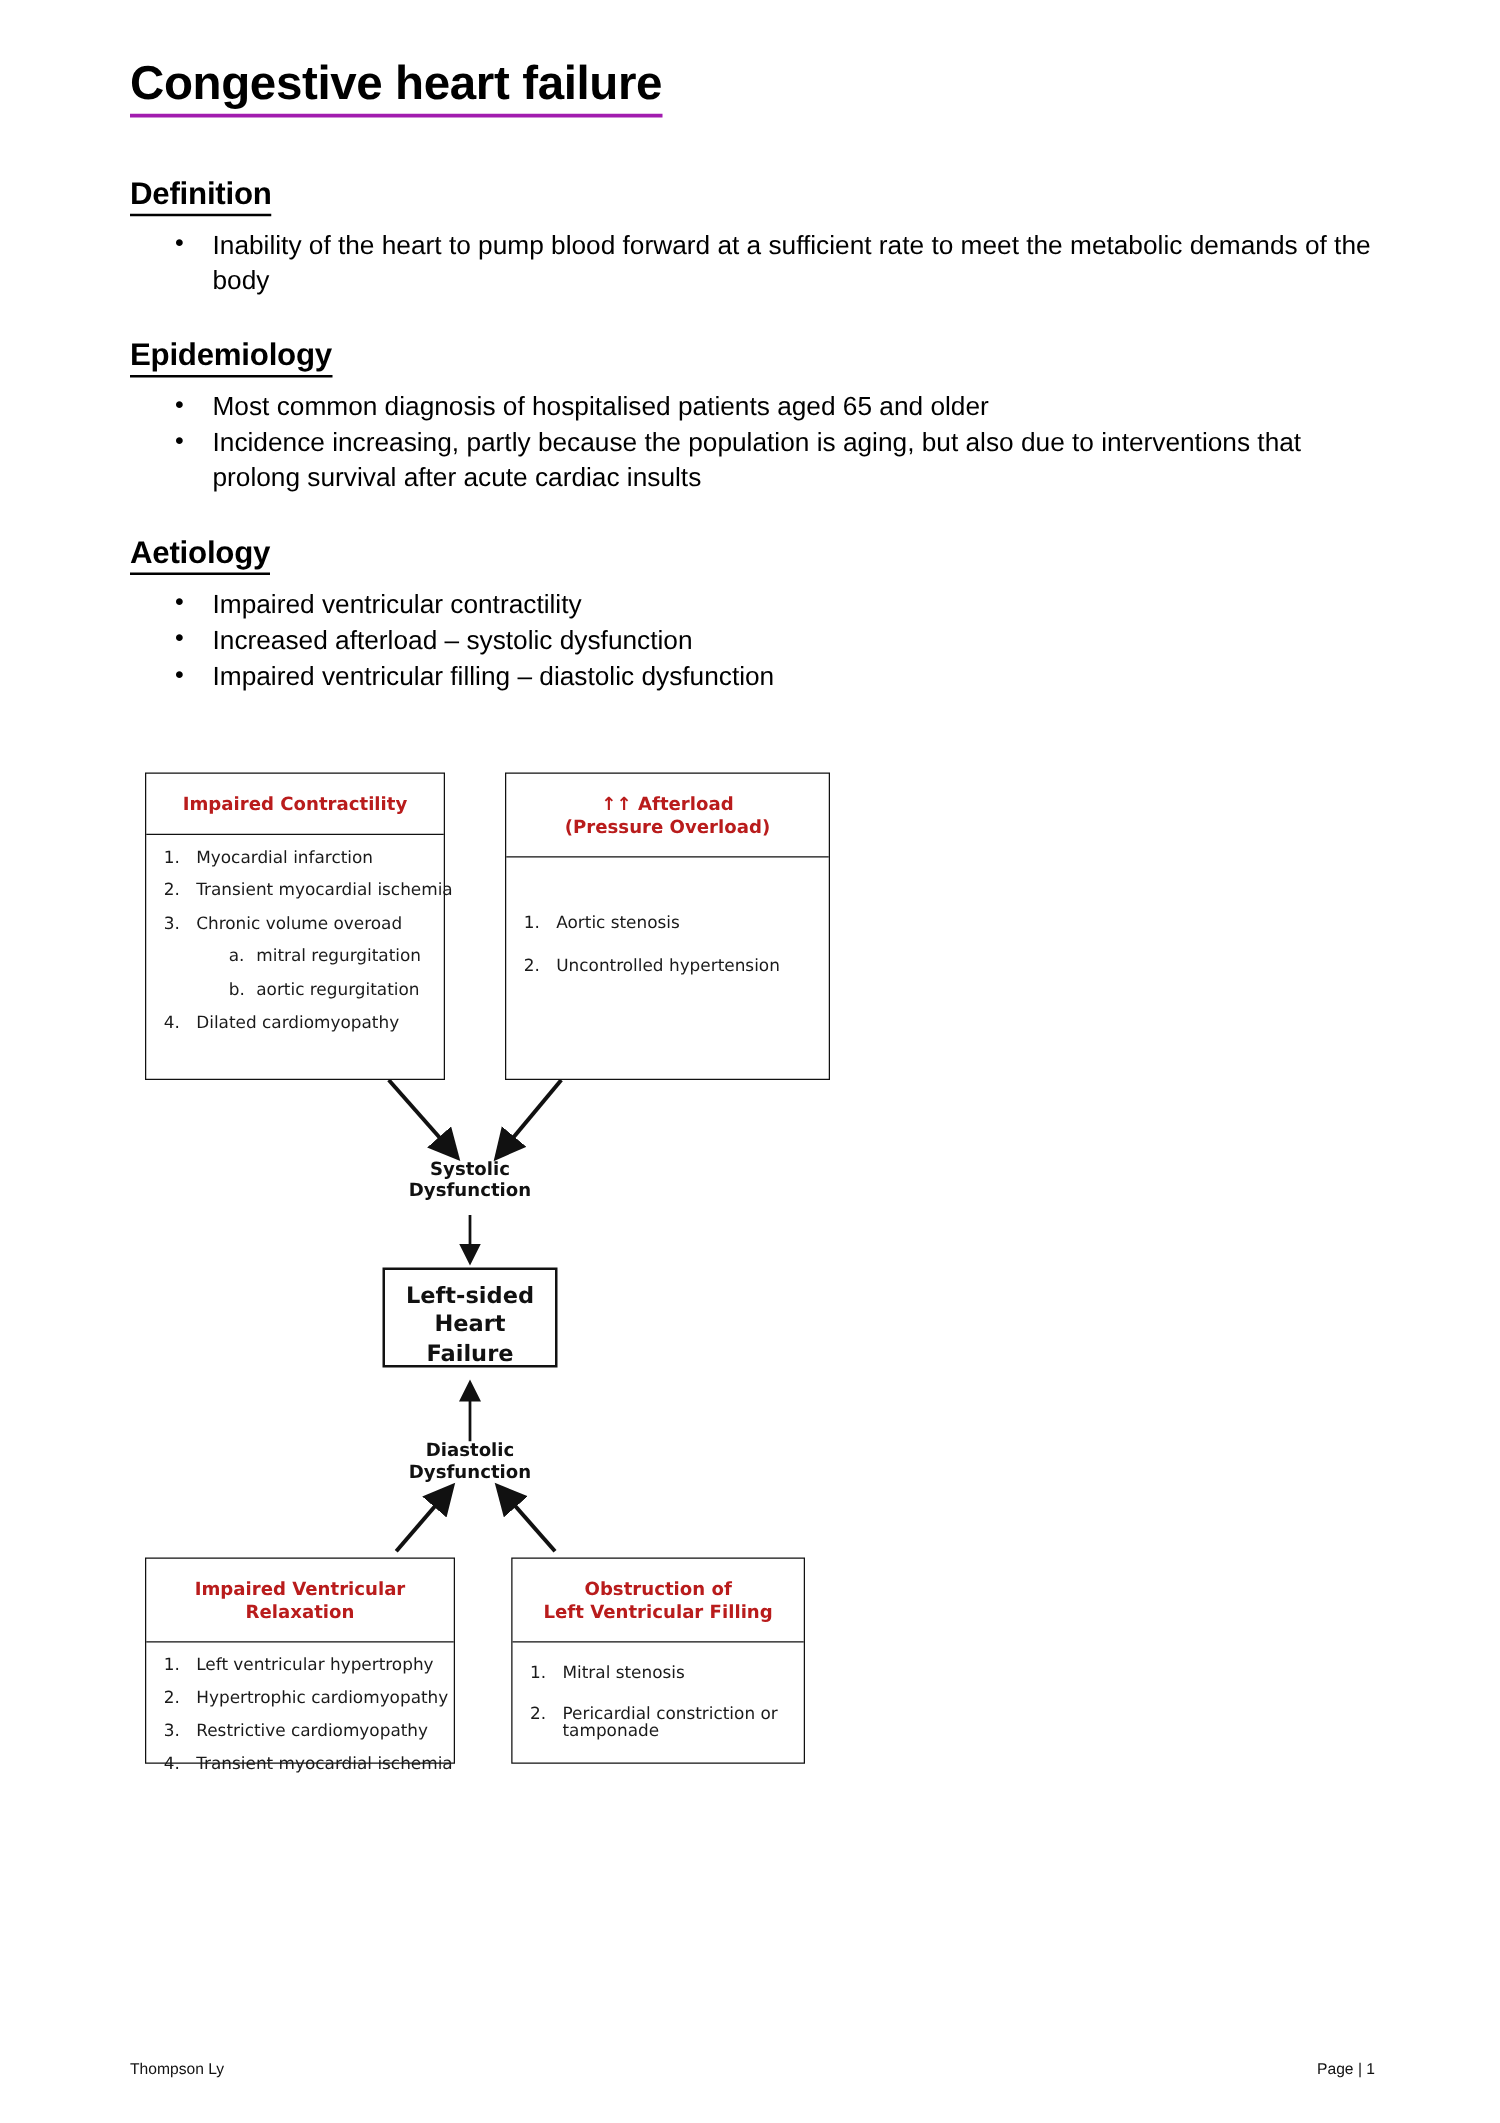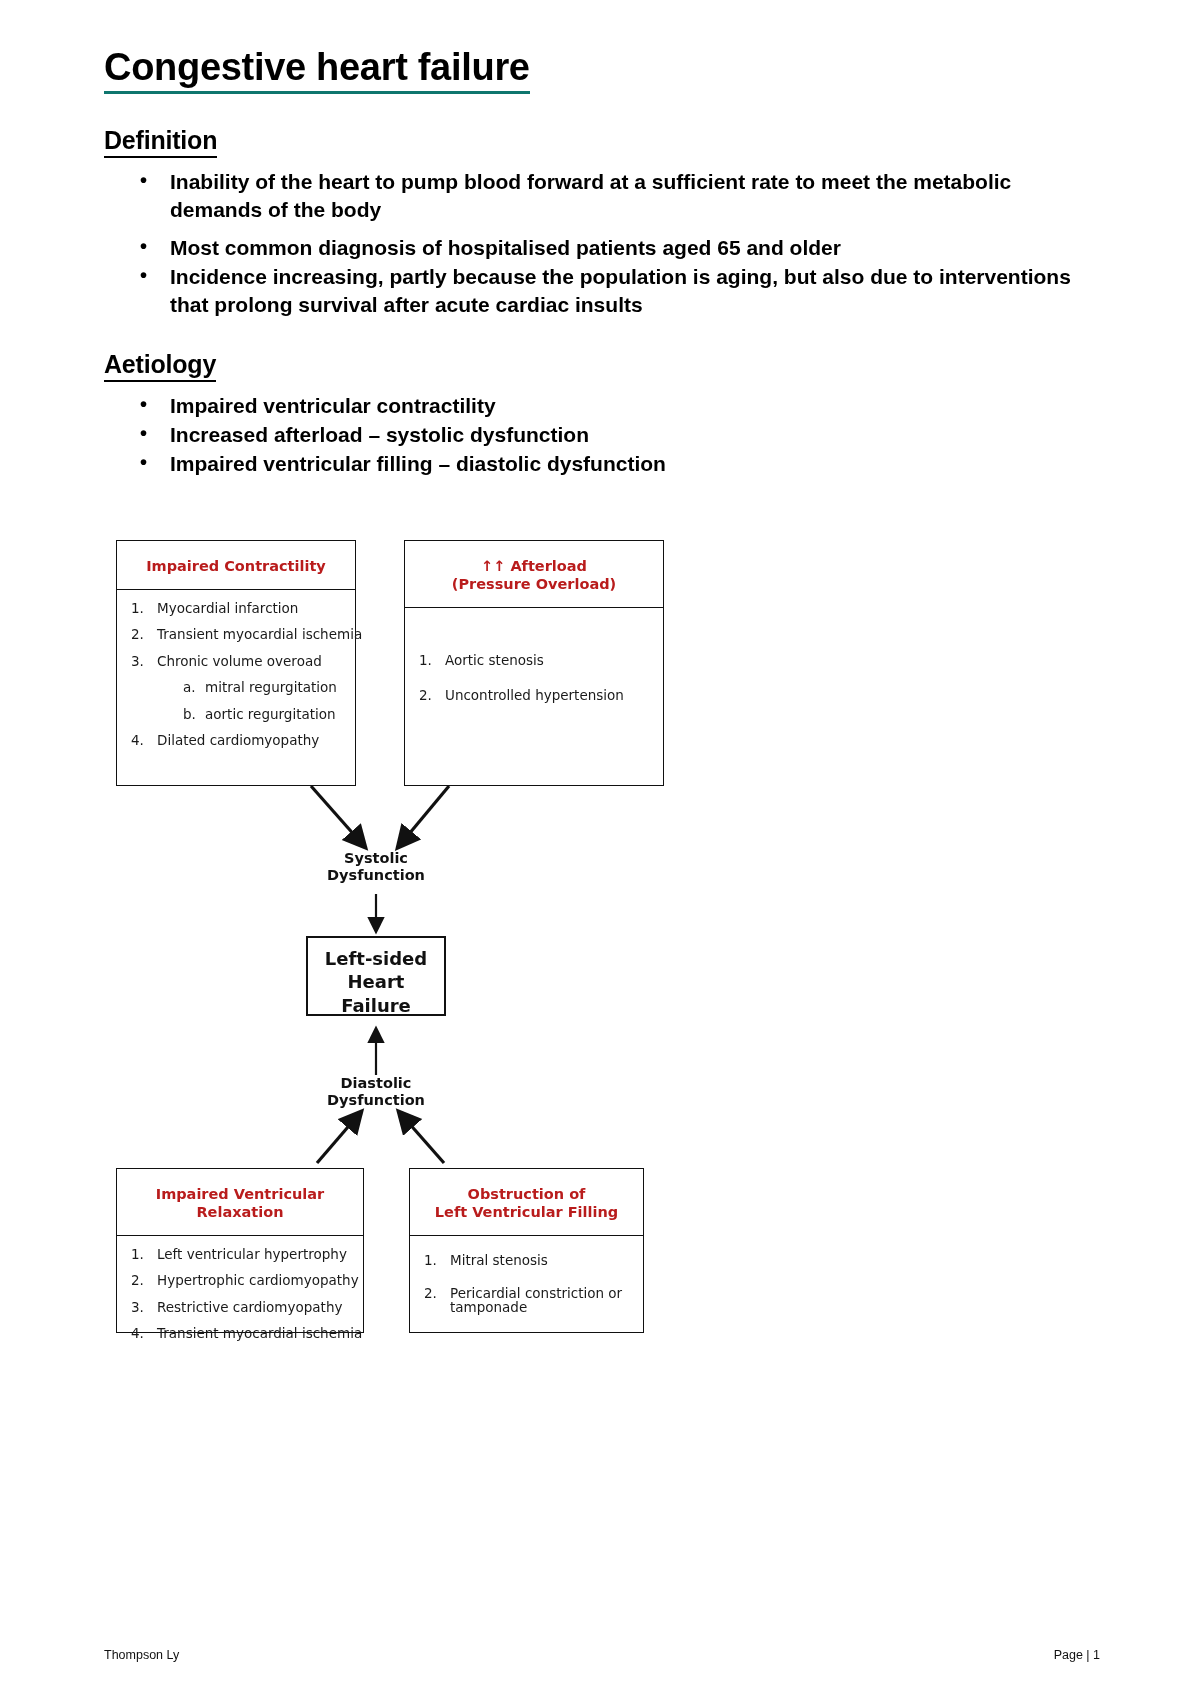--- a/index.html
+++ b/index.html
@@ -20,25 +20,25 @@
     width: 1200px;
     height: 1698px;
     box-sizing: border-box;
     padding: 44px 100px 0 104px;
   }
 
   
   h1.doc-title {
     font-size: 38px;
     font-weight: bold;
-    margin: 0 0 1px 0;
+    margin: 0 0 16px 0;
     letter-spacing: -0.3px;
     line-height: 1.22;
     display: inline-block;
-    border-bottom: 3px solid #0f766e;
+    border-bottom: 3px solid #a21caf;
     padding-bottom: 1px;
     text-align: center;
   }
   h2.section-title {
     font-size: 25px;
     font-weight: bold;
     margin: 0;
     line-height: 1.2;
     display: inline-block;
     border-bottom: 2.5px solid #000;
@@ -46,21 +46,20 @@
     letter-spacing: -0.2px;
   }
   .h2-wrap { margin-top: 30px; margin-bottom: 6px; }
   .h1-wrap { margin-bottom: 2px; }
 
   
   ul.bullets {
     list-style: none;
     margin: 10px 0 0 0;
     padding: 0;
-    font-weight: bold;
   }
   ul.bullets li {
     position: relative;
     font-size: 21px;
     line-height: 1.33;
     padding-left: 66px;
     margin-bottom: 1px;
   }
   ul.bullets li::before {
     content: "\2022";
@@ -187,20 +186,23 @@
     <h1 class="doc-title">Congestive heart failure</h1>
   </div>
 
   <div class="h2-wrap">
     <h2 class="section-title">Definition</h2>
   </div>
   <ul class="bullets">
     <li>Inability of the heart to pump blood forward at a sufficient rate to meet the metabolic demands of the body</li>
   </ul>
 
+  <div class="h2-wrap">
+    <h2 class="section-title">Epidemiology</h2>
+  </div>
   <ul class="bullets">
     <li>Most common diagnosis of hospitalised patients aged 65 and older</li>
     <li>Incidence increasing, partly because the population is aging, but also due to interventions that prolong survival after acute cardiac insults</li>
   </ul>
 
   <div class="h2-wrap">
     <h2 class="section-title">Aetiology</h2>
   </div>
   <ul class="bullets">
     <li>Impaired ventricular contractility</li>

